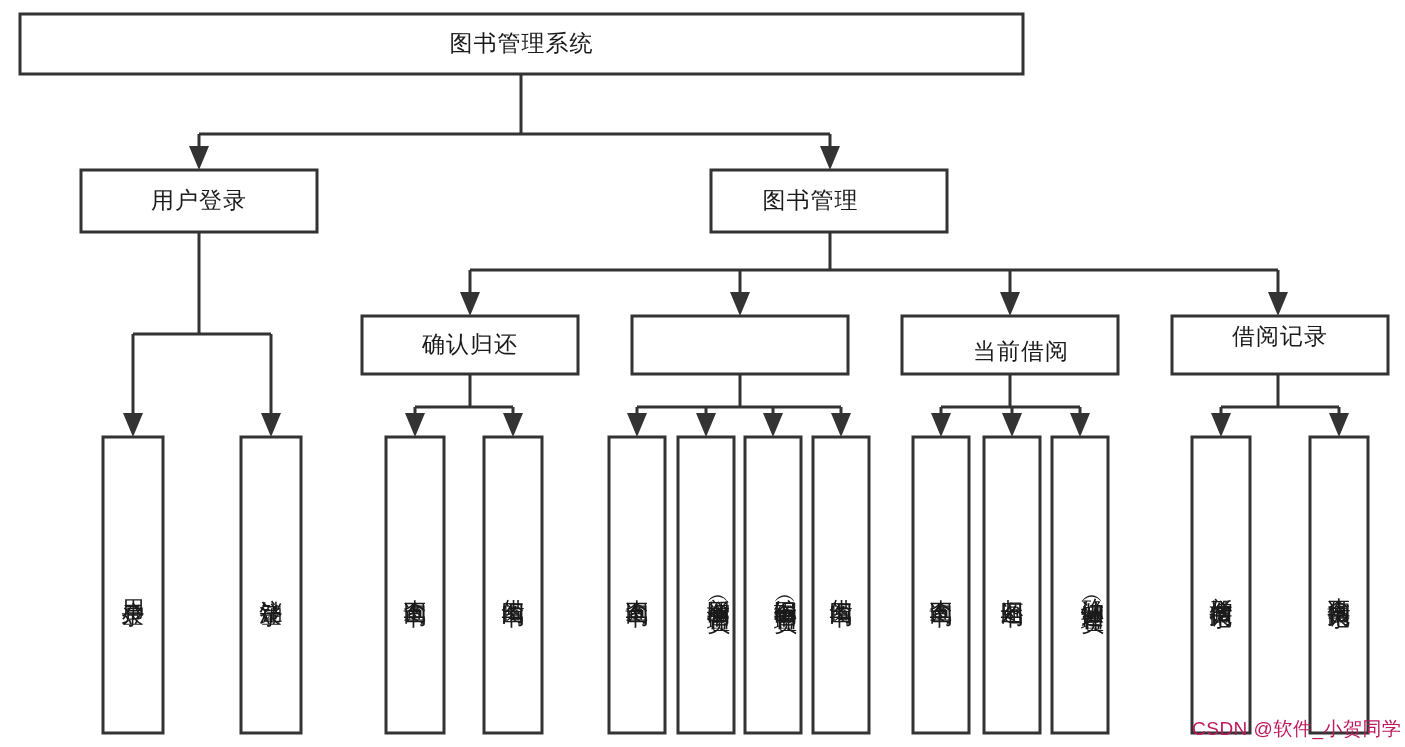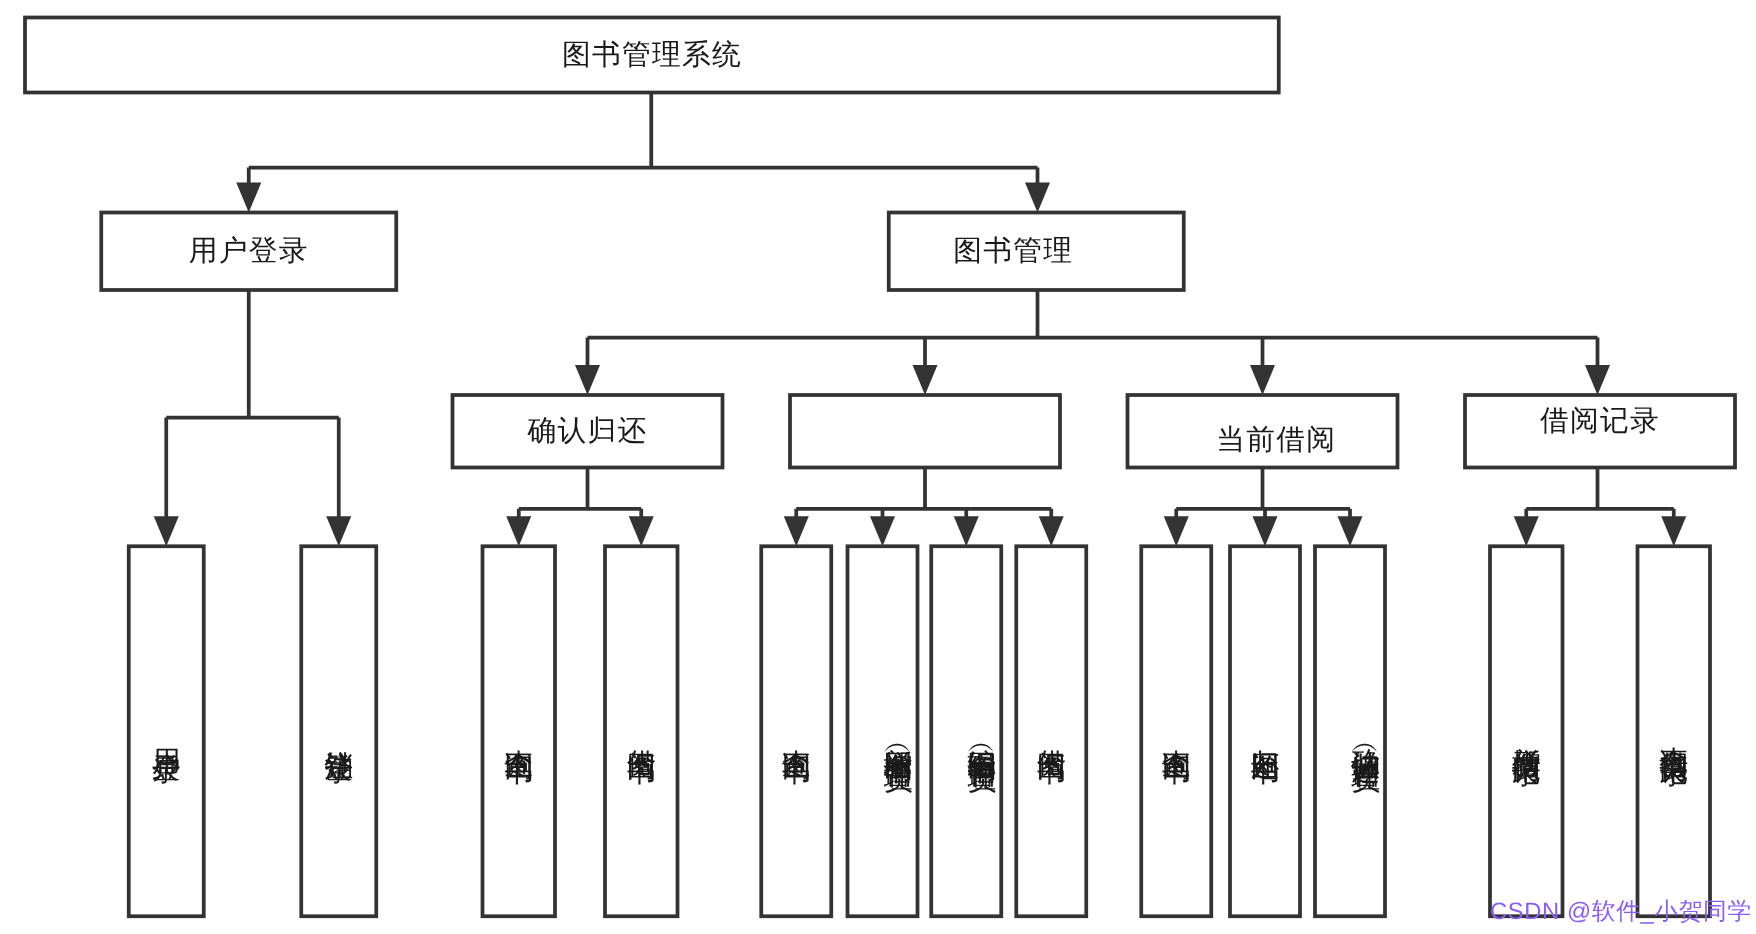--- a/index.html
+++ b/index.html
@@ -57,21 +57,21 @@
   }
   .label-v {
     writing-mode: vertical-rl;
     text-orientation: upright;
     font-size: 23px;
     line-height: 1.35;
     letter-spacing: 2px;
   }
   .watermark {
     position: absolute;
-    color: #8b5cf6;
+    color: #be185d;
     font-size: 19px;
     font-family: "Liberation Sans", "DejaVu Sans", sans-serif;
     white-space: nowrap;
     letter-spacing: 0.5px;
   }
 </style>
 </head>
 <body>
 
 <div id="diagram-root">

